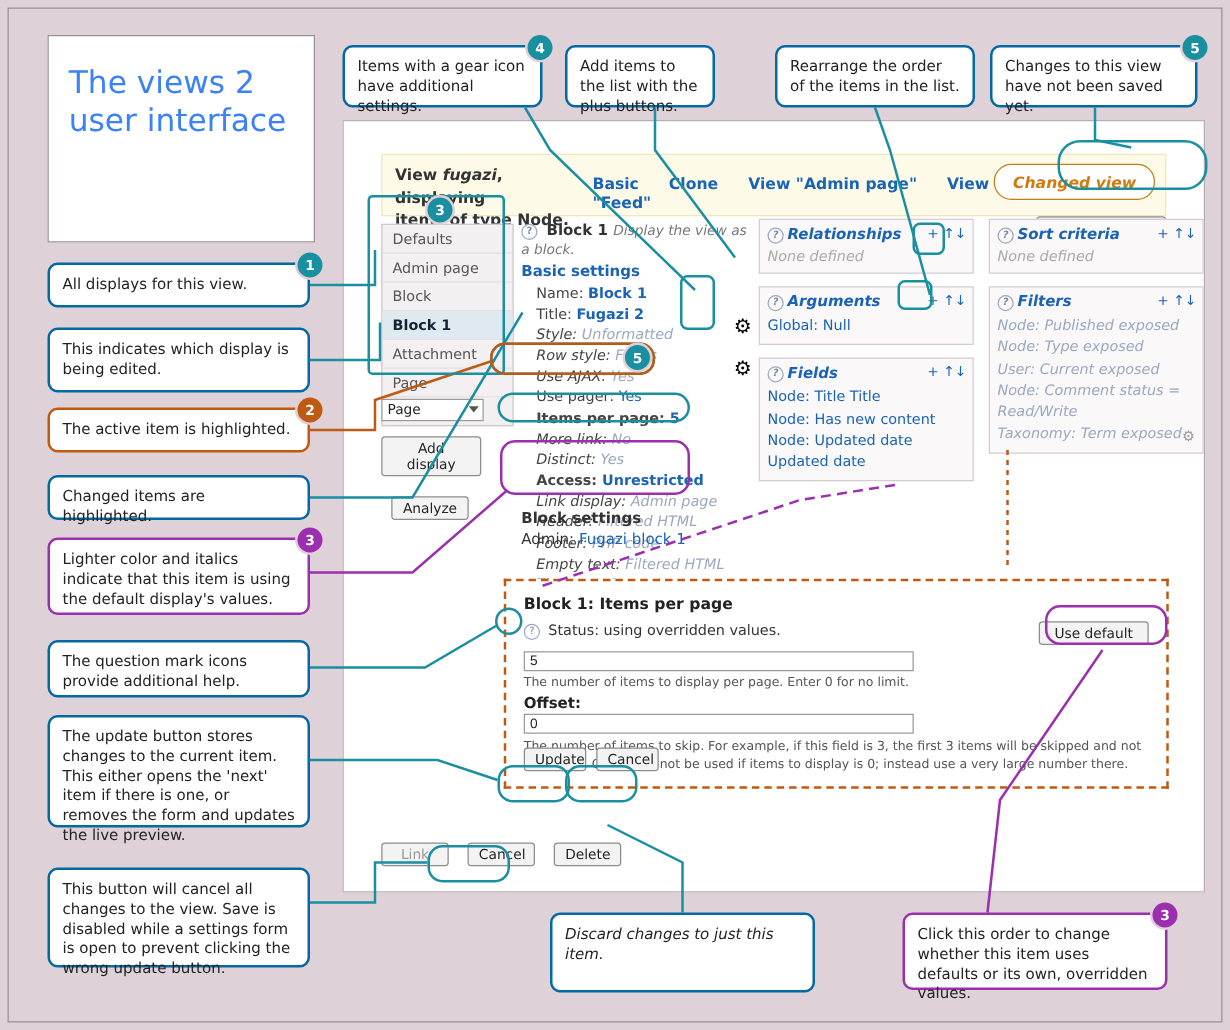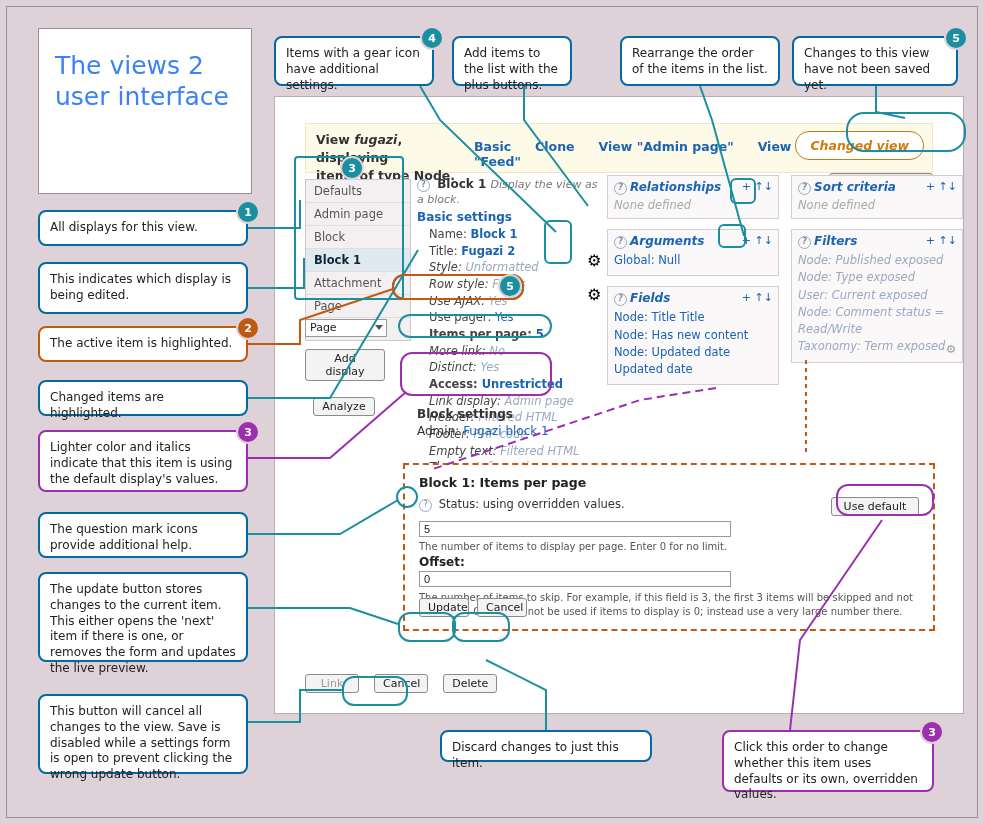--- a/index.html
+++ b/index.html
@@ -244,21 +244,21 @@
 
 <div class="callout" style="left:792px; top:36px; width:166px; height:50px;">
   <span>Changes to this view have not been saved yet.</span>
 </div>
 <div class="badge" style="left:946px; top:28px;">5</div>
 
 <div class="callout orange" style="left:714px; top:356px; width:128px; height:62px;">
   <span>Click an item to display its settings in the lower area.</span>
 </div>
 
-<div class="callout" style="left:440px; top:730px; width:212px; height:32px;">
+<div class="callout" style="left:440px; top:730px; width:212px; height:64px;font-style:italic;">
   <span>Discard changes to just this item.</span>
 </div>
 
 <div class="callout purple" style="left:722px; top:730px; width:212px; height:62px;">
   <span>Click this order to change whether this item uses defaults or its own, overridden values.</span>
 </div>
 <div class="badge purple" style="left:922px; top:722px;">3</div>
 
 <div class="app">
   <div class="app-inner">

